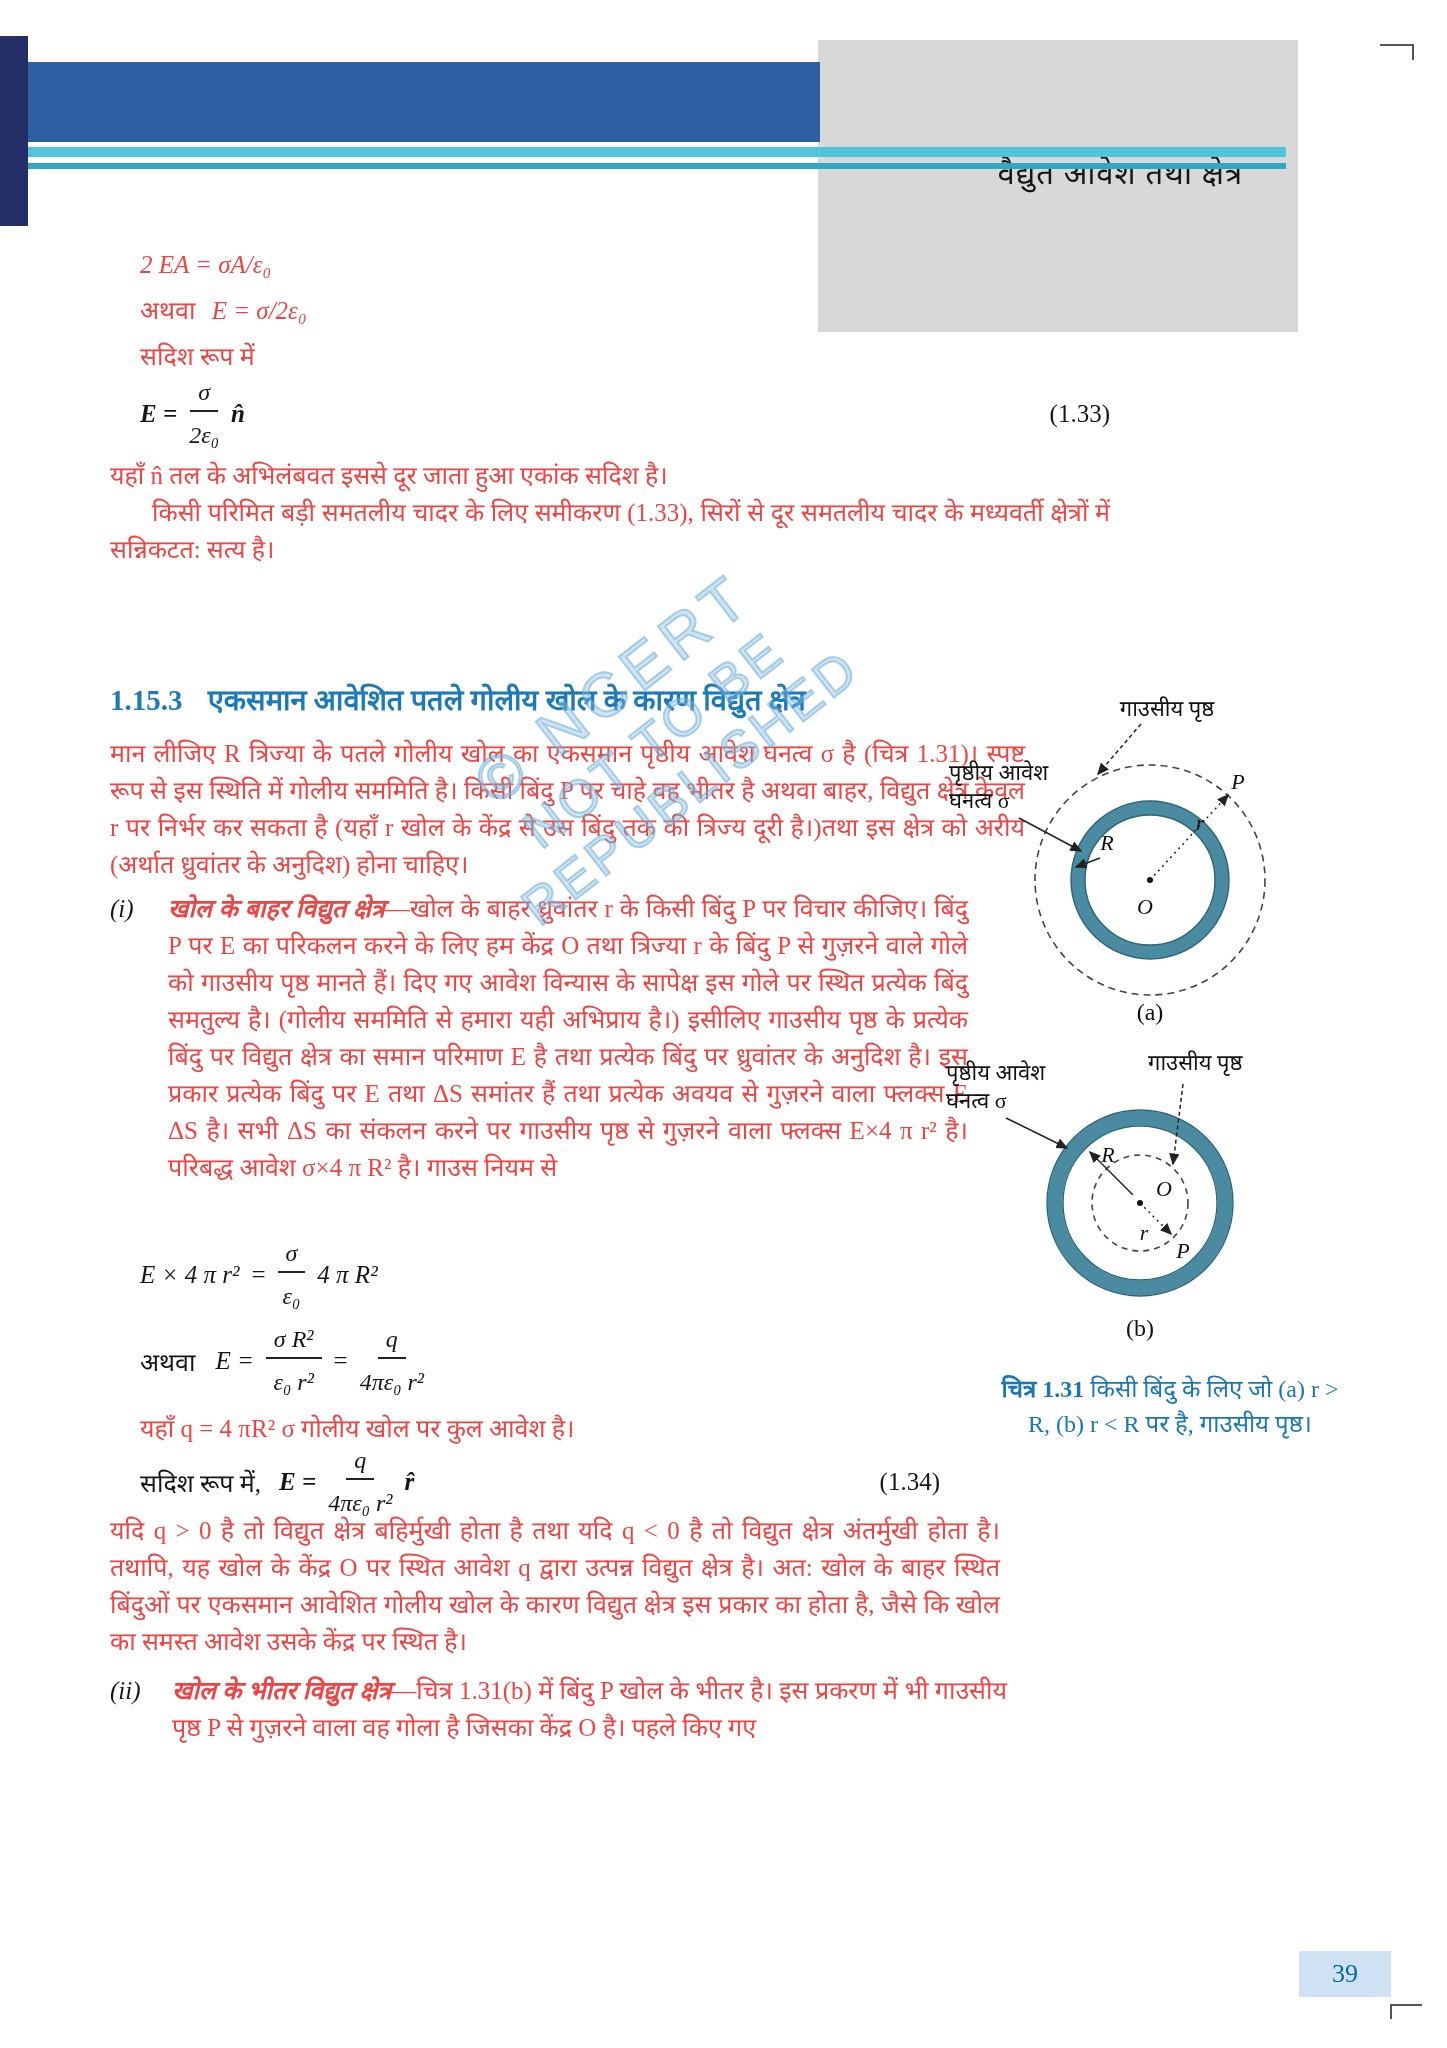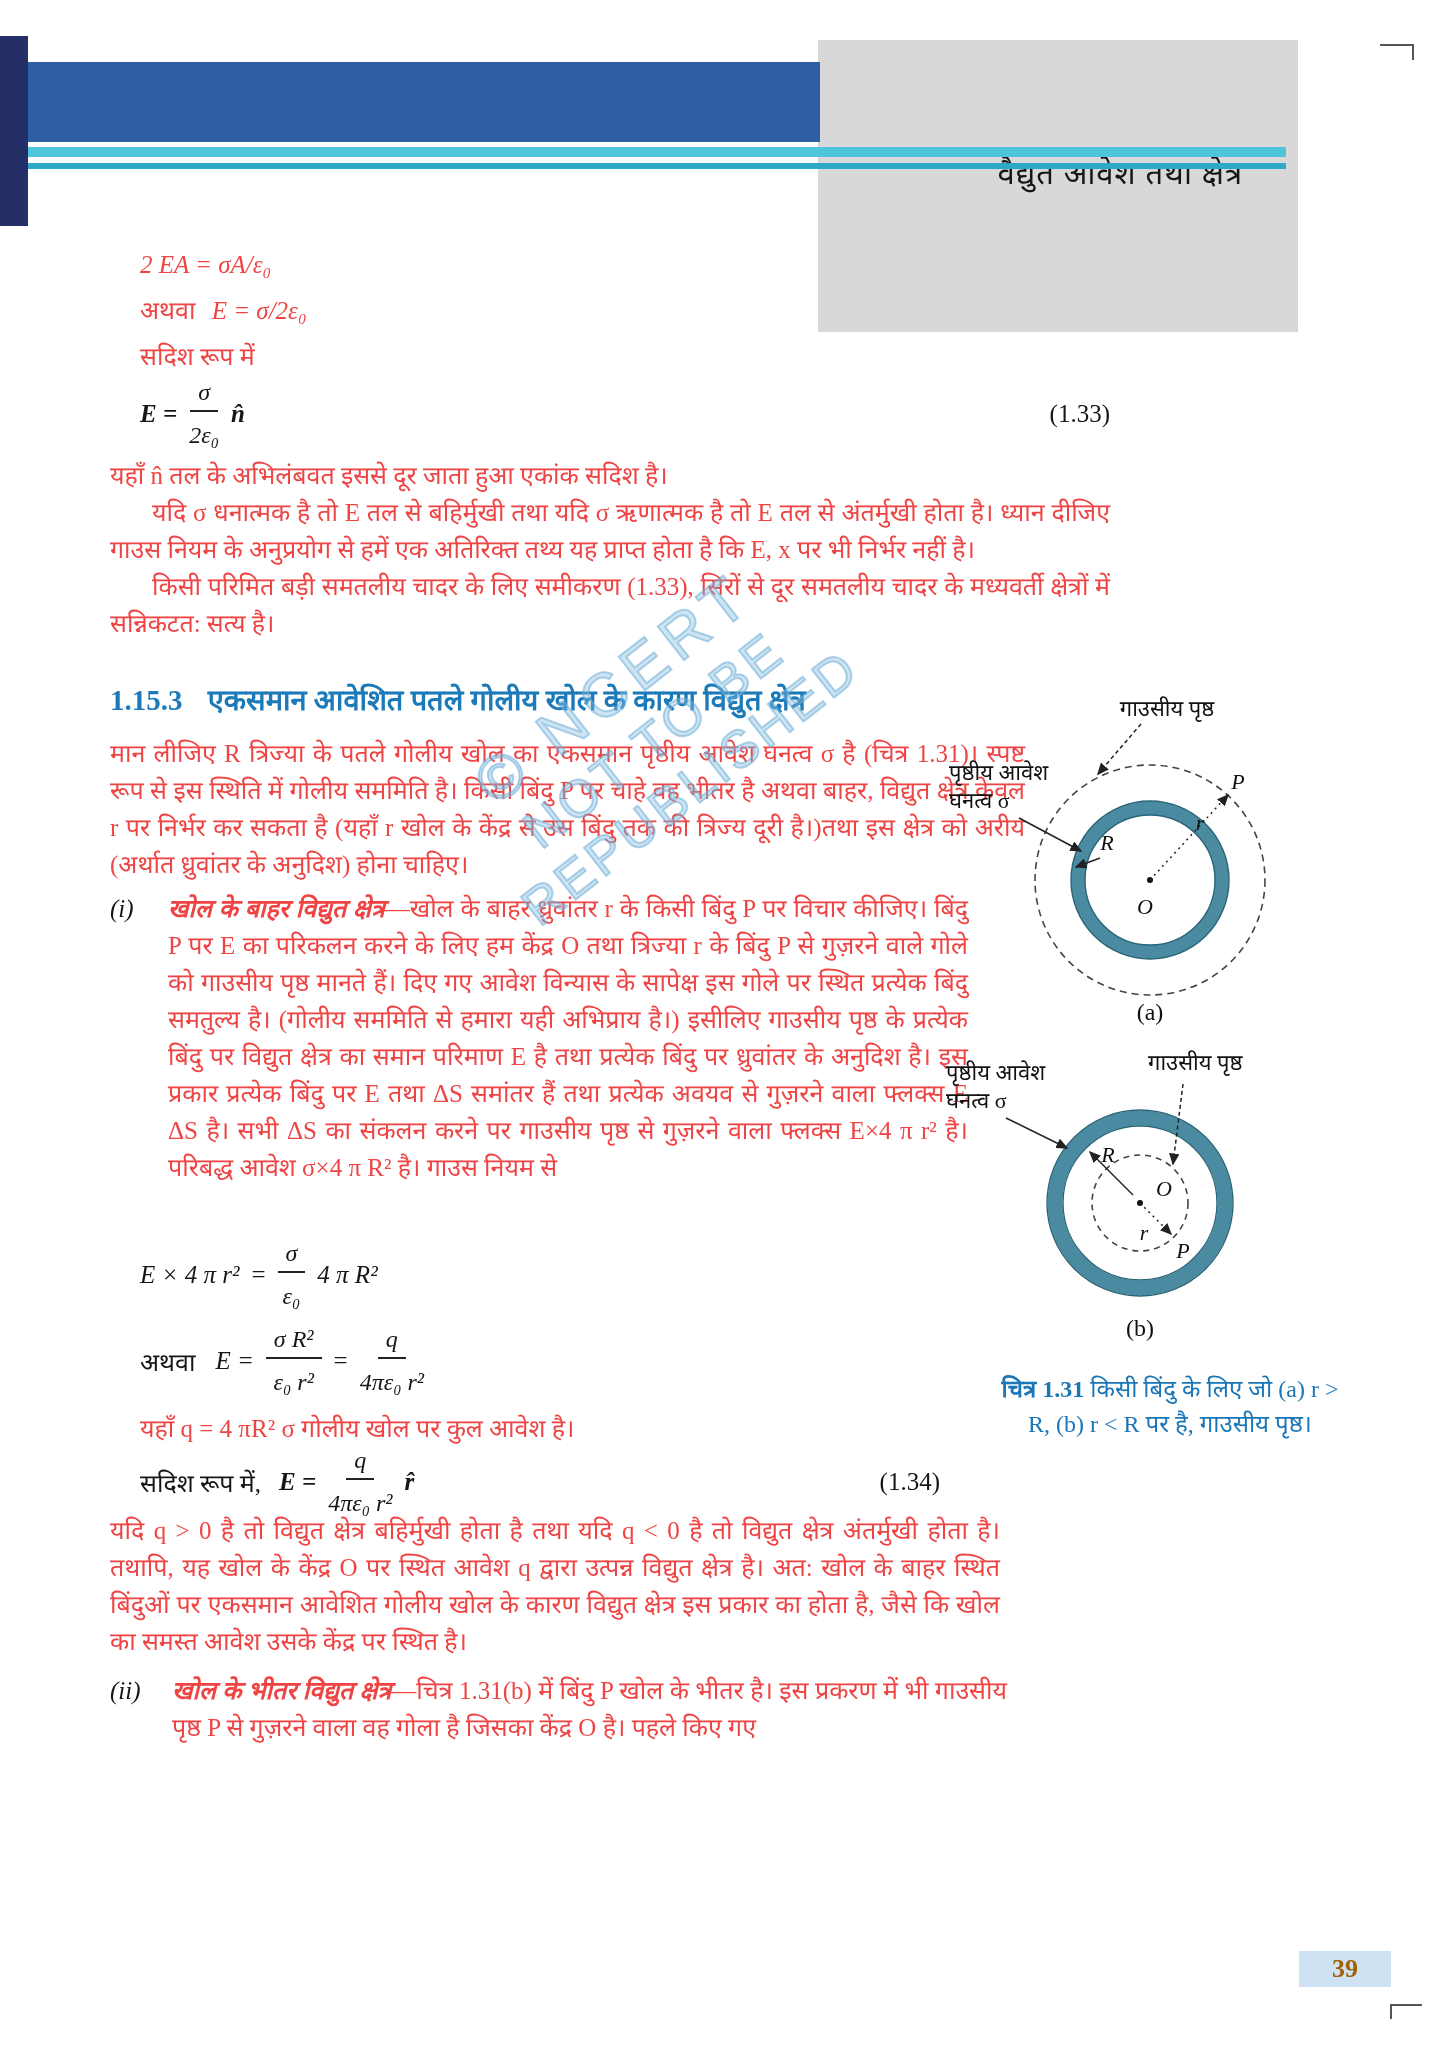--- a/index.html
+++ b/index.html
@@ -39,23 +39,23 @@
 
   
   .fig-label{font-size:22px;fill:#111;}
   .fig-letter{font-size:22px;font-style:italic;fill:#111;}
   .fig-tag{font-size:24px;fill:#111;}
   svg text{font-family:"Liberation Serif","DejaVu Serif",serif;}
 
   .caption{font-size:24px;line-height:35px;color:#1a76b6;text-align:center;}
   .caption b{font-weight:bold;}
 
-  .pagenum-box{left:1299px;top:1951px;width:92px;height:36px;background:#cfe2f3;
+  .pagenum-box{left:1299px;top:1951px;width:92px;height:46px;background:#cfe2f3;
                display:flex;align-items:center;justify-content:center;
-               font-size:26px;font-weight:bold;color:#a16207;}
+               font-size:26px;font-weight:normal;color:#0369a1;}
 
   .watermark{left:340px;top:640px;width:620px;transform:rotate(-38deg);transform-origin:center;
              text-align:center;z-index:4;pointer-events:none;
              font-family:"Liberation Sans","DejaVu Sans",sans-serif;
              color:rgba(130,185,220,0.38);-webkit-text-stroke:2px rgba(110,175,215,0.55);}
   .watermark .w1{font-size:62px;letter-spacing:8px;}
   .watermark .w2{font-size:52px;letter-spacing:4px;}
 </style>
 </head>
 <body>
@@ -87,21 +87,20 @@
     <div class="eqrow" style="margin-left:30px;width:970px;margin-bottom:8px;">
       <span class="math bold">E =</span>
       <span class="frac">
         <span class="fr-num math">σ</span>
         <span class="fr-den math">2ε₀</span>
       </span>
       <span class="math bold">n̂</span>
       <span class="eqnum">(1.33)</span>
     </div>
     <div class="txt">यहाँ n̂ तल के अभिलंबवत इससे दूर जाता हुआ एकांक सदिश है।</div>
-    <div class="txt indent">यदि σ धनात्मक है तो E तल से बहिर्मुखी तथा यदि σ ऋणात्मक है तो E तल से अंतर्मुखी होता है। ध्यान दीजिए गाउस नियम के अनुप्रयोग से हमें एक अतिरिक्त तथ्य यह प्राप्त होता है कि E, x पर भी निर्भर नहीं है।</div>
     <div class="txt indent">किसी परिमित बड़ी समतलीय चादर के लिए समीकरण (1.33), सिरों से दूर समतलीय चादर के मध्यवर्ती क्षेत्रों में सन्निकटत: सत्य है।</div>
   </div>
 
   <div class="abs heading" style="left:110px;top:680px;">
     <span>1.15.3</span>
     <span style="margin-left:18px;">एकसमान आवेशित पतले गोलीय खोल के कारण विद्युत क्षेत्र</span>
   </div>
 
   <div class="abs txt" style="left:110px;top:735px;width:915px;">मान लीजिए R त्रिज्या के पतले गोलीय खोल का एकसमान पृष्ठीय आवेश घनत्व σ है (चित्र 1.31)। स्पष्ट रूप से इस स्थिति में गोलीय सममिति है। किसी बिंदु P पर चाहे वह भीतर है अथवा बाहर, विद्युत क्षेत्र केवल r पर निर्भर कर सकता है (यहाँ r खोल के केंद्र से उस बिंदु तक की त्रिज्य दूरी है।)तथा इस क्षेत्र को अरीय (अर्थात ध्रुवांतर के अनुदिश) होना चाहिए।</div>
 

